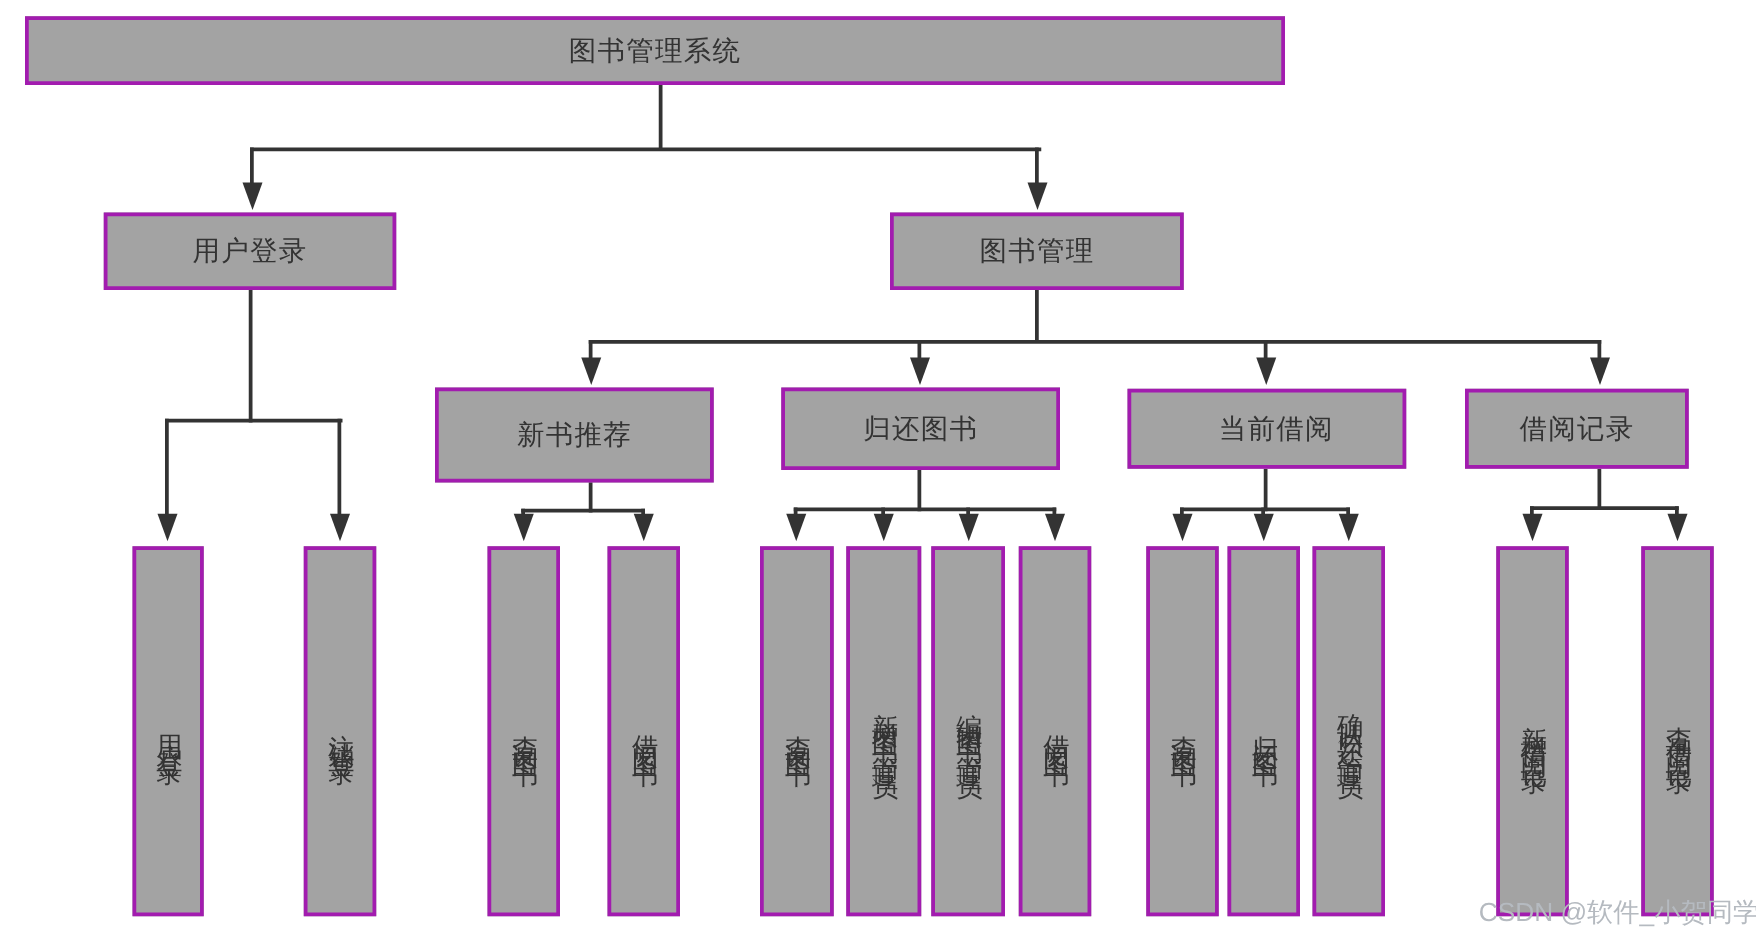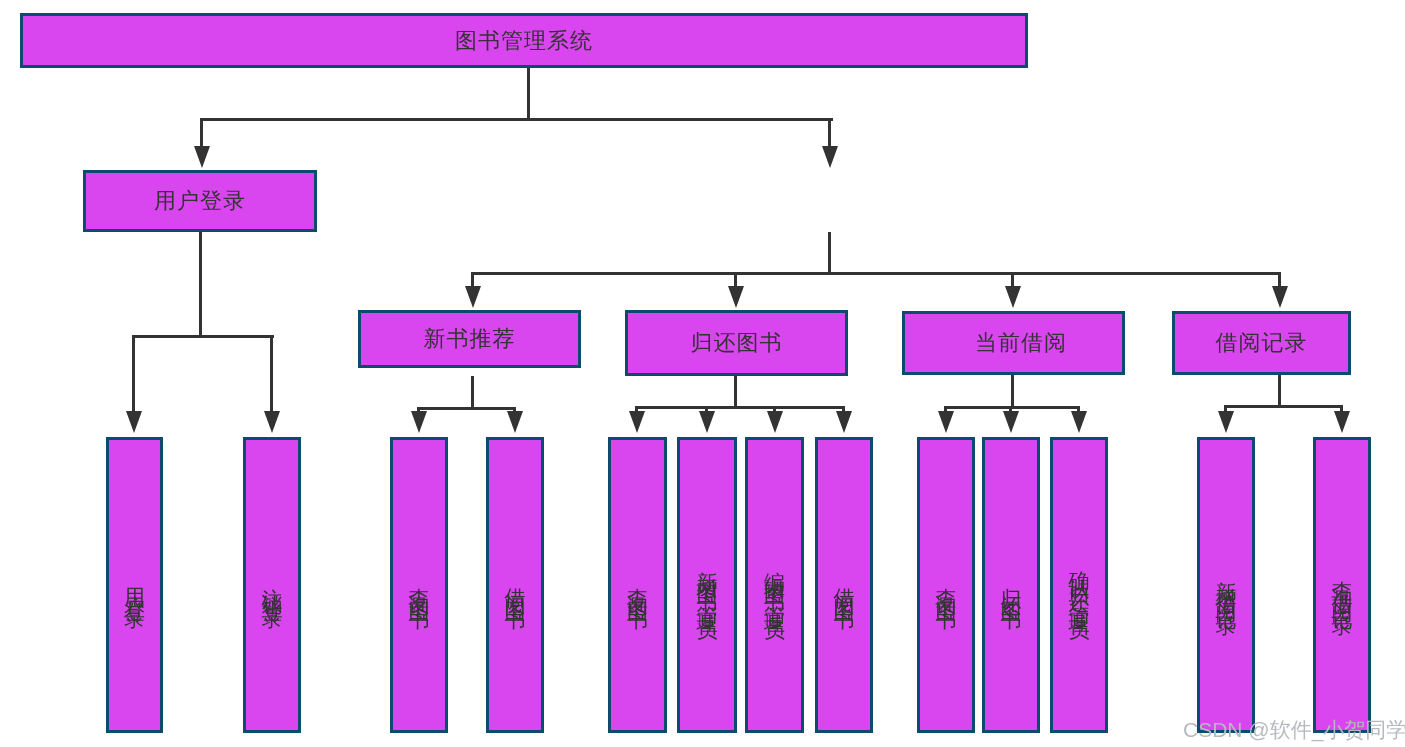--- a/index.html
+++ b/index.html
@@ -8,40 +8,40 @@
     width: 1405px;
     height: 747px;
     background: #ffffff;
     font-family: "Liberation Sans", "DejaVu Sans", sans-serif;
     overflow: hidden;
   }
   
   .hbox, .vbox {
     position: absolute;
     box-sizing: border-box;
-    background: #d946ef;
-    border: 3px solid #0c4a6e;
+    background: #a3a3a3;
+    border: 3px solid #a21caf;
     display: flex;
     align-items: center;
     justify-content: center;
     color: #333333;
   }
   .hbox { font-size: 22px; letter-spacing: 1px; }
   .vbox span {
     writing-mode: vertical-rl;
     text-orientation: mixed;
     font-size: 21px;
     letter-spacing: 7px;
     white-space: nowrap;
   }
   
   #n-root    { left: 20px;   top: 13px;  width: 1008px; height: 55px; }
   #n-user    { left: 83px;   top: 170px; width: 234px;  height: 62px; }
   #n-mgmt    { left: 712px;  top: 170px; width: 235px;  height: 62px; }
-  #n-rec     { left: 358px;  top: 310px; width: 223px;  height: 58px; }
+  #n-rec     { left: 348px;  top: 310px; width: 223px;  height: 76px; }
   #n-borrow  { left: 625px;  top: 310px; width: 223px;  height: 66px; }
   #n-current { left: 902px;  top: 311px; width: 223px;  height: 64px; padding-left: 15px; }
   #n-records { left: 1172px; top: 311px; width: 179px;  height: 64px; }
   
   .vbox { top: 437px; height: 296px; }
   #v-a { left: 106px;  width: 57px; }
   #v-b { left: 243px;  width: 58px; }
   #v-c { left: 390px;  width: 58px; }
   #v-d { left: 486px;  width: 58px; }
   #v-e { left: 608px;  width: 59px; }
@@ -137,20 +137,23 @@
   <div class="line" style="left:1340px;top:405px;width:3px;height:10px"></div>
   <div class="ah" style="left:1334px;top:411px"></div>
 
   <div class="hbox" id="n-root">
     <span>图书管理系统</span>
   </div>
 
   <div class="hbox" id="n-user">
     <span>用户登录</span>
   </div>
+  <div class="hbox" id="n-mgmt">
+    <span>图书管理</span>
+  </div>
 
   <div class="hbox" id="n-rec">
     <span>新书推荐</span>
   </div>
   <div class="hbox" id="n-borrow">
     <span>归还图书</span>
   </div>
   <div class="hbox" id="n-current">
     <span>当前借阅</span>
   </div>

